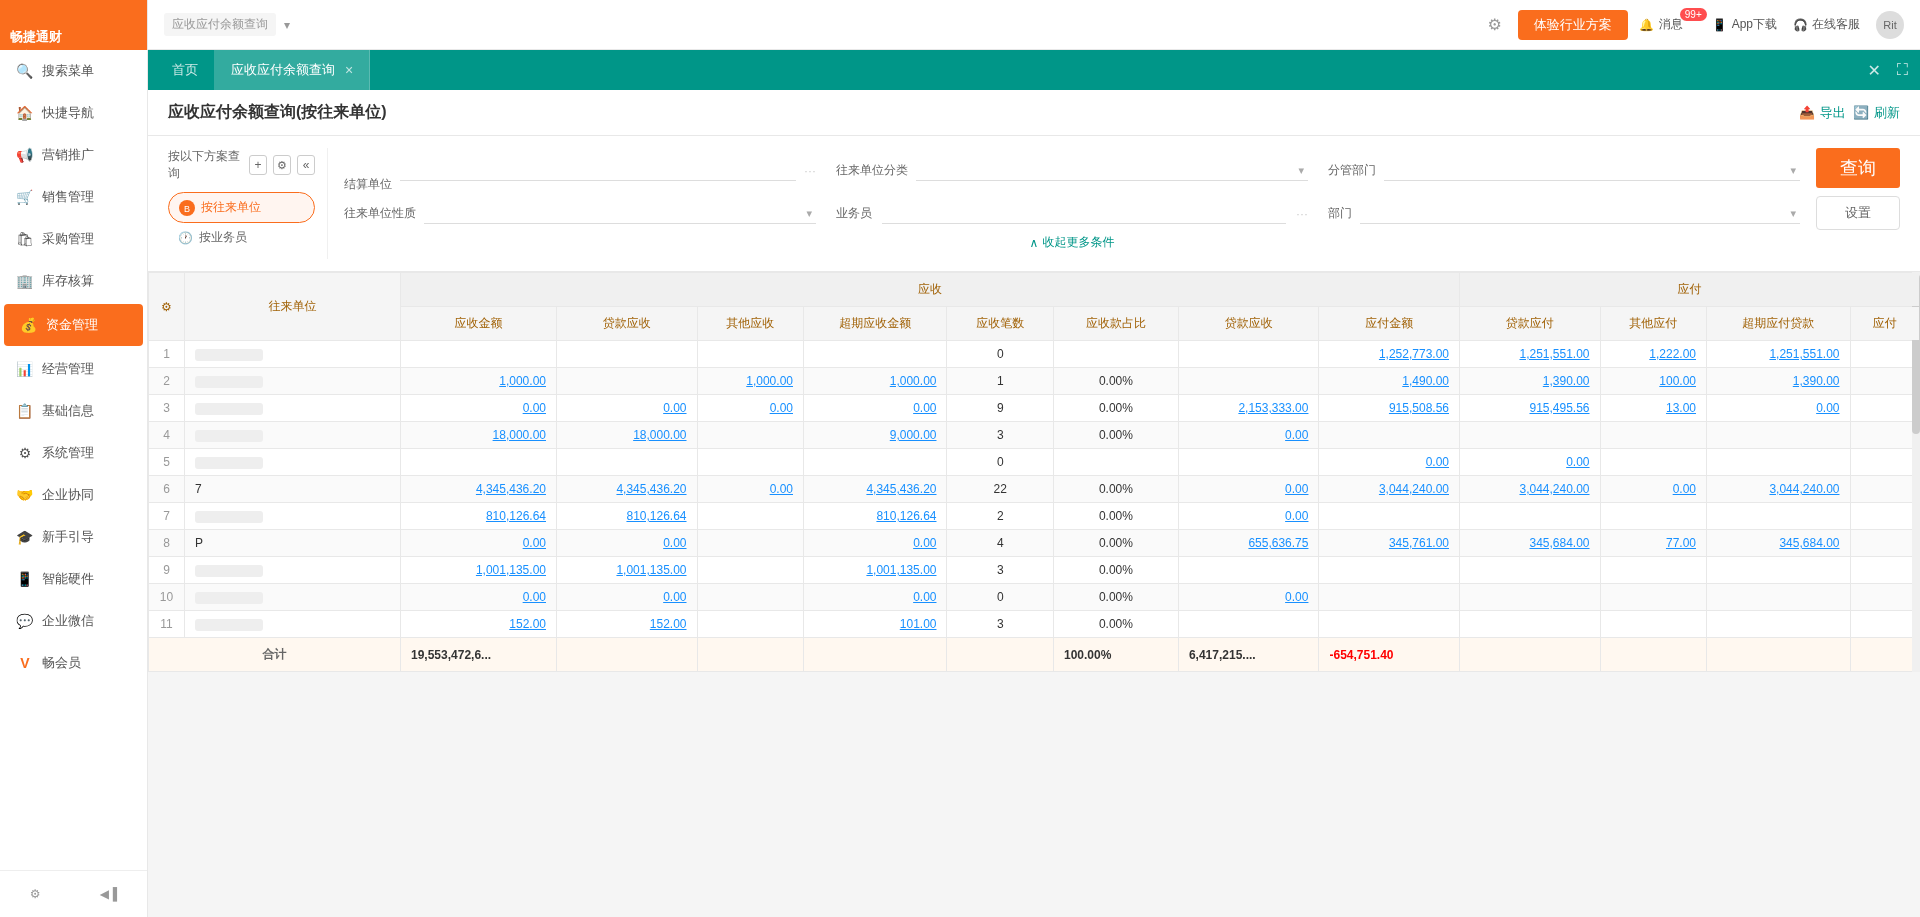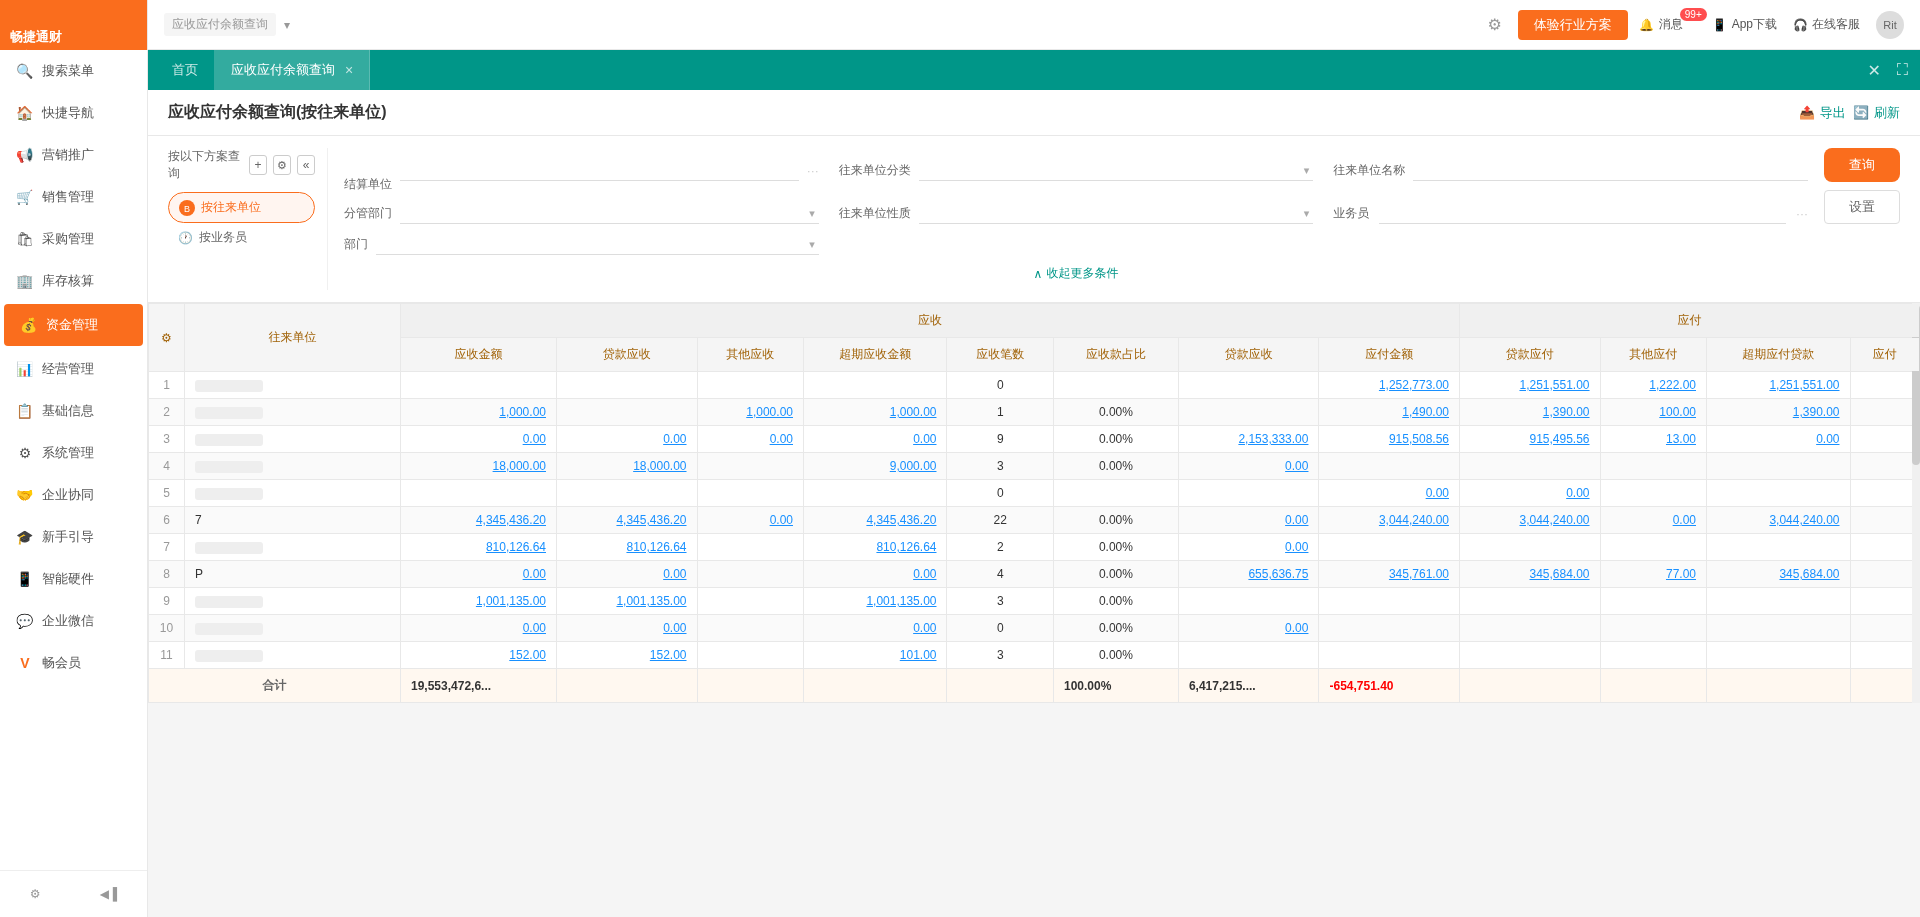--- a/index.html
+++ b/index.html
@@ -45,21 +45,21 @@
 
     
     .page-header { background: #fff; padding: 12px 20px; display: flex; align-items: center; justify-content: space-between; border-bottom: 1px solid #e8e8e8; }
     .page-title { font-size: 16px; font-weight: bold; color: #333; }
     .page-header-actions { display: flex; gap: 8px; }
     .page-action-btn { display: flex; align-items: center; gap: 4px; color: #009688; cursor: pointer; font-size: 13px; }
 
     
     .filter-area { background: #fff; padding: 12px 20px; border-bottom: 1px solid #e8e8e8; }
     .filter-add-btn { width: 20px; height: 20px; border: 1px solid #ccc; border-radius: 3px; display: flex; align-items: center; justify-content: center; cursor: pointer; color: #666; font-size: 12px; }
-    .btn-query { background: #fa6d1d; color: #fff; border: none; padding: 8px 24px; border-radius: 8px; cursor: pointer; font-size: 13px; }
+    .btn-query { background: #fa6d1d; color: #fff; border: none; padding: 8px 24px; border-radius: 3px; cursor: pointer; font-size: 18px; }
     .btn-set { background: #fff; color: #666; border: 1px solid #ddd; padding: 7px 24px; border-radius: 4px; cursor: pointer; font-size: 13px; }
     .scheme-item { display: flex; align-items: center; gap: 6px; padding: 6px 10px; border-radius: 20px; cursor: pointer; font-size: 12px; }
     .scheme-item.active { background: #fff5f0; color: #fa6d1d; border: 1px solid #fa6d1d; }
     .scheme-icon { width: 16px; height: 16px; border-radius: 50%; background: #fa6d1d; display: flex; align-items: center; justify-content: center; color: #fff; font-size: 10px; }
     .scheme-item-2 { display: flex; align-items: center; gap: 6px; padding: 6px 10px; cursor: pointer; font-size: 12px; color: #666; }
 
     
     .table-area { margin: 0; background: #fff; }
     .table-container { overflow-x: auto; overflow-y: auto; max-height: 420px; }
     table { width: 100%; border-collapse: collapse; font-size: 12px; }
@@ -247,24 +247,20 @@
                 <span style="color:#666;font-size:12px;white-space:nowrap;margin-top:28px;">结算单位</span>
                 <input type="text" style="flex: 1 1 0%; border-top: none; border-right: none; border-left: none; border-image: initial; border-bottom: 1px solid rgb(221, 221, 221); padding: 3px 4px; font-size: 12px; outline: none;" placeholder="">
                 <span style="color:#ccc;cursor:pointer;">···</span>
               </div>
               <div style="display:flex; align-items:center; gap:8px;">
                 <span style="color:#666;font-size:12px;white-space:nowrap;">往来单位分类</span>
                 <div style="flex:1;border-bottom:1px solid #ddd;display:flex;align-items:center;justify-content:space-between;padding:3px 4px;">
                   <input type="text" style="border: none; outline: none; font-size: 12px; width: 100%; background: transparent;">
                   <span style="color:#aaa;font-size:11px;">▾</span>
                 </div>
-              </div>
-              <div style="display:flex; align-items:center; gap:8px;">
-                <span style="color:#666;font-size:12px;white-space:nowrap;">往来单位名称</span>
-                <input type="text" style="flex: 1 1 0%; border-top: none; border-right: none; border-left: none; border-image: initial; border-bottom: 1px solid rgb(221, 221, 221); padding: 3px 4px; font-size: 12px; outline: none;">
               </div>
 
               <div style="display:flex; align-items:center; gap:8px;">
                 <span style="color:#666;font-size:12px;white-space:nowrap;">分管部门</span>
                 <div style="flex:1;border-bottom:1px solid #ddd;display:flex;align-items:center;justify-content:space-between;padding:3px 4px;">
                   <input type="text" style="border: none; outline: none; font-size: 12px; width: 100%; background: transparent;">
                   <span style="color:#aaa;font-size:11px;">▾</span>
                 </div>
               </div>
               <div style="display:flex; align-items:center; gap:8px;">

